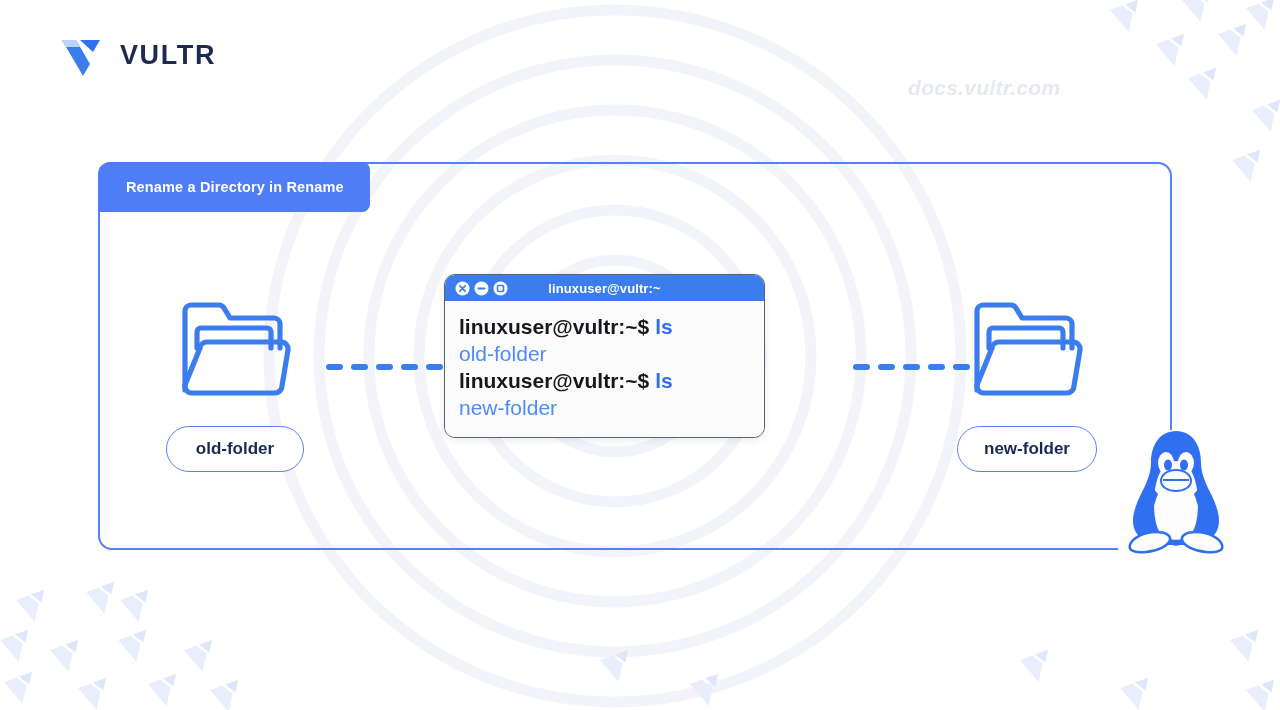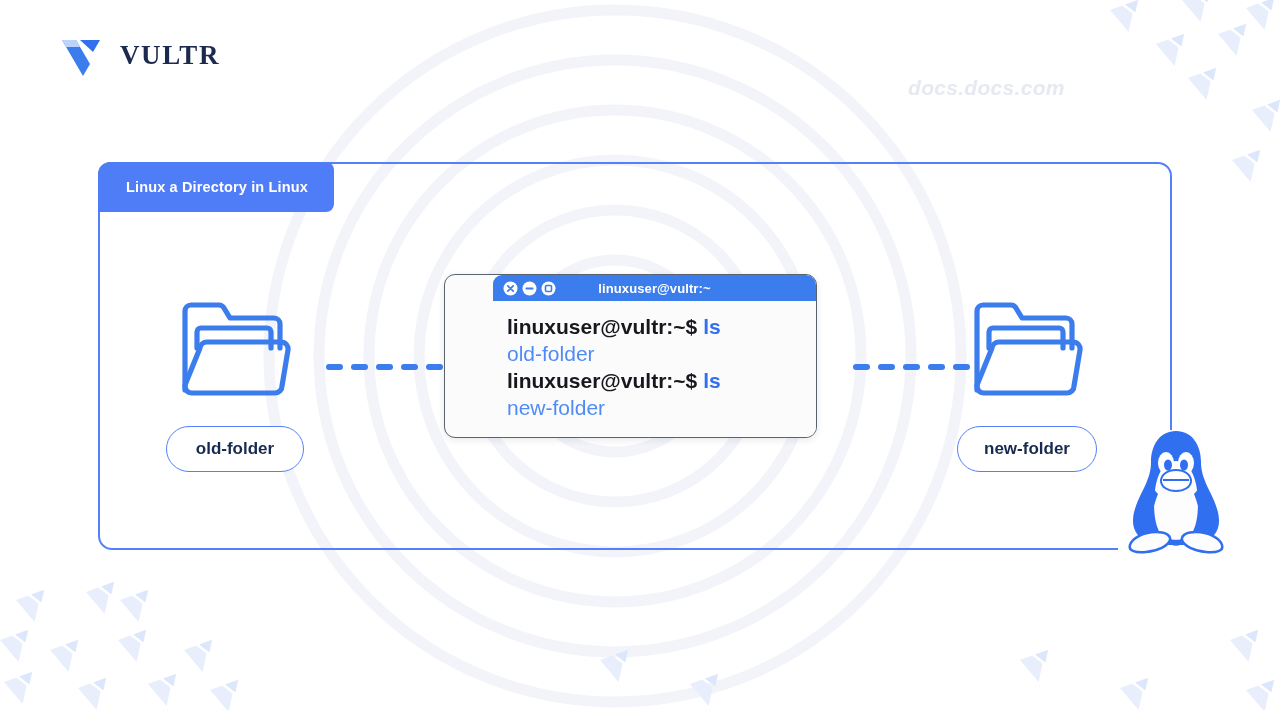--- a/index.html
+++ b/index.html
@@ -43,21 +43,20 @@
   }
 
   
   .logo-wrap {
     position: absolute;
     left: 60px;
     top: 34px;
     display: flex;
     align-items: center;
     gap: 16px;
-    font-family: Liberation Serif, serif;
   }
   .logo-text {
     font-size: 27px;
     font-weight: bold;
     letter-spacing: 1.6px;
     color: #1b2a4e;
     line-height: 1;
   }
 
   
@@ -141,28 +140,27 @@
     height: 6px;
     border-radius: 3px;
     background: #3b7ded;
   }
 
   
   .terminal {
     position: absolute;
     left: 444px;
     top: 274px;
-    width: 373px;
+    width: 321px;
     border: 1.4px solid #5b6270;
     border-radius: 11px;
     background: #fbfbfb;
     box-sizing: border-box;
     overflow: hidden;
     box-shadow: 0 2px 7px rgba(30,40,60,0.10);
-    padding-left: 48px;
   }
   .term-bar {
     position: relative;
     height: 26px;
     background: #3b7ded;
     border-radius: 9px 9px 0 0;
     display: flex;
     align-items: center;
   }
   .term-dots {
@@ -298,36 +296,36 @@
         </g>
       <g transform="translate(1230,640) rotate(-20)">
           <use href="#vmark"></use>
         </g>
       <g transform="translate(1246,690) rotate(-20)">
           <use href="#vmark"></use>
         </g>
     </svg>
   </div>
 
-  <div class="watermark">docs.docs.com</div>
+  <div class="watermark">docs.vultr.com</div>
 
   <div class="logo-wrap">
     <svg width="44" height="42" viewBox="0 0 44 42">
       <path d="M2,6 L16,6 L30,30 L23,42 Z" fill="#3b7ded"></path>
       <path d="M2,6 L16,6 L20,13 L6,13 Z" fill="#bcd3fb"></path>
       <path d="M20,6 L40,6 L33,18 Z" fill="#2f6ff0"></path>
     </svg>
     <div class="logo-text">VULTR</div>
   </div>
 
   <div class="card"></div>
   <div class="card-mask"></div>
 
   <div class="card-title">
-    <span>Linux a Directory in Linux</span>
+    <span>Rename a Directory in Rename</span>
   </div>
 
   <div class="node node-left">
     <svg class="folder-icon" width="115" height="102" viewBox="0 0 115 102">
       <g fill="none" stroke="#3b7ded" stroke-width="5.2" stroke-linejoin="round" stroke-linecap="round">
         <path d="M7,92 L7,13 A6,6 0 0 1 13,7 L41,7 A6,6 0 0 1 46,10 L52,20 L96,20 A6,6 0 0 1 102,26 L102,50"></path>
         <path d="M19,50 L19,34 A4,4 0 0 1 23,30 L89,30 A4,4 0 0 1 93,34 L93,50"></path>
         <path d="M29,44 L103,44 A7,7 0 0 1 110,52 L104,88 A7,7 0 0 1 97,95 L14,95 A7,7 0 0 1 7,87 L22,50 A7,7 0 0 1 29,44 Z"></path>
       </g>
     </svg>

